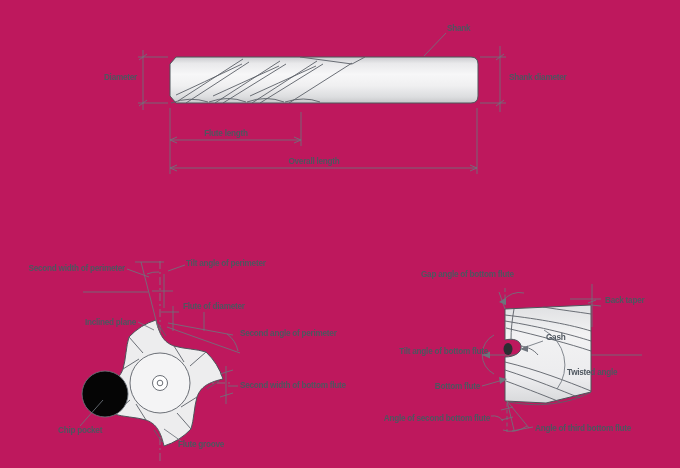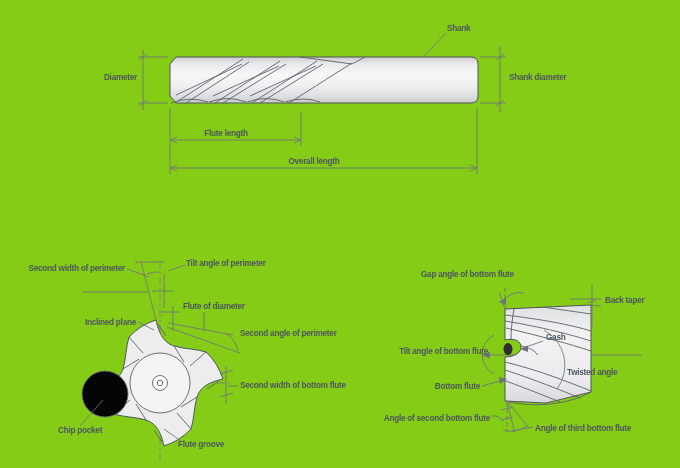--- a/index.html
+++ b/index.html
@@ -1,16 +1,16 @@
 <!DOCTYPE html>
 <html><head>
 <meta charset="utf-8">
 <style>
   html,body{margin:0;padding:0;background:#000;}
-  .stage{position:relative;width:680px;height:468px;background:#84cc16;overflow:hidden;}
+  .stage{position:relative;width:680px;height:468px;background:#be185d;overflow:hidden;}
   svg{position:absolute;left:0;top:0;}
   .lbl{font-family:"Liberation Sans",sans-serif;font-size:8.2px;font-weight:700;
        fill:#4e565f;letter-spacing:-0.25px;}
   .out{stroke:#4e545b;stroke-width:1;fill:url(#gBody);}
   .ln {stroke:#5b6068;stroke-width:0.9;fill:none;}
   .ann{stroke:#6e747c;stroke-width:0.85;fill:none;}
   .cl {stroke:#787e86;stroke-width:0.8;fill:none;stroke-dasharray:8 3 2 3;}
   .dash{stroke:#6e747c;stroke-width:0.85;fill:none;stroke-dasharray:4 2.5;}
   .ah {fill:#6e747c;stroke:none;}
 </style>

